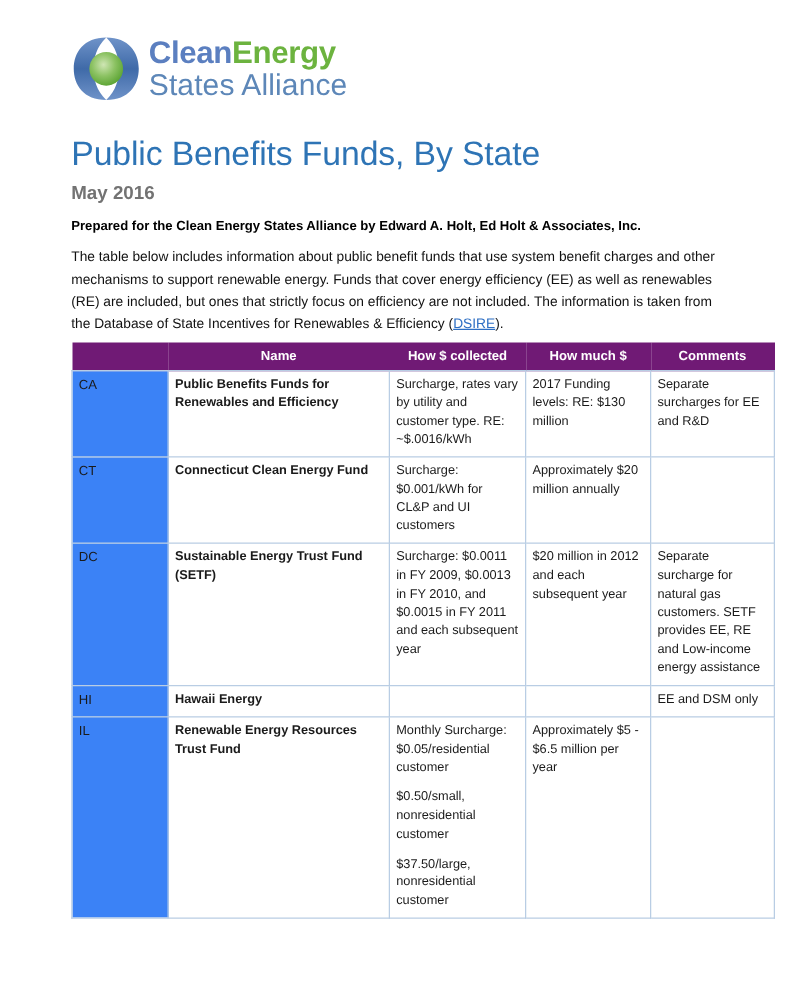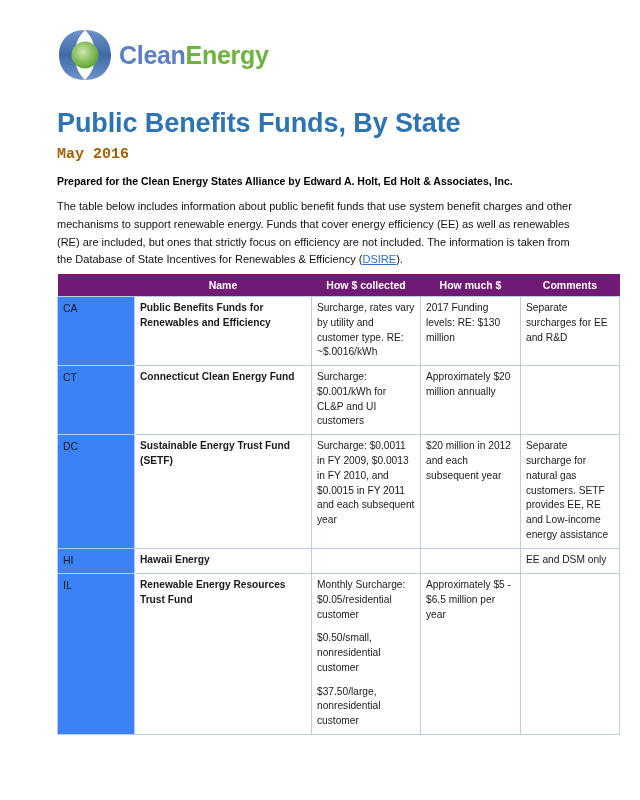--- a/index.html
+++ b/index.html
@@ -57,30 +57,28 @@
 
   
   .title {
     position: absolute;
     left: 57px;
     top: 108px;
     font-size: 27px;
     color: #2e74b5;
     letter-spacing: -0.1px;
     white-space: nowrap;
-    font-weight: bold;
   }
   .subtitle {
     position: absolute;
     left: 57px;
     top: 146px;
     font-size: 15px;
-    color: #a16207;
-    font-weight: bold;
-    font-family: Liberation Mono, monospace;
+    color: #737373;
+    font-weight: bold;
   }
   .prepared {
     position: absolute;
     left: 57px;
     top: 175px;
     font-size: 10.5px;
     font-weight: bold;
     color: #000;
     white-space: nowrap;
   }
@@ -175,20 +173,21 @@
       </defs>
       <path d="M28 3 C10 3 2 15 2 28 C2 41 10 53 28 53 C20 45 18 37 18 28 C18 19 20 11 28 3 Z" fill="url(#blueGrad)"></path>
       <path d="M28 3 C46 3 54 15 54 28 C54 41 46 53 28 53 C36 45 38 37 38 28 C38 19 36 11 28 3 Z" fill="url(#blueGrad)"></path>
       <circle cx="28" cy="28" r="13.5" fill="url(#greenGrad)"></circle>
     </svg>
   </div>
   <div class="logo-words">
     <div class="logo-line1">
       <span class="logo-clean">Clean</span><span class="logo-energy">Energy</span>
     </div>
+    <div class="logo-line2">States Alliance</div>
   </div>
 </div>
 
 <div class="title">Public Benefits Funds, By State</div>
 <div class="subtitle">May 2016</div>
 <div class="prepared">Prepared for the Clean Energy States Alliance by Edward A. Holt, Ed Holt &amp; Associates, Inc.</div>
 
 <div class="intro">
   <span>The table below includes information about public benefit funds that use system benefit charges and other mechanisms to support renewable energy. Funds that cover energy efficiency (EE) as well as renewables (RE) are included, but ones that strictly focus on efficiency are not included. The information is taken from the Database of State Incentives for Renewables &amp; Efficiency (</span><a href="#">DSIRE</a><span>).</span>
 </div>

